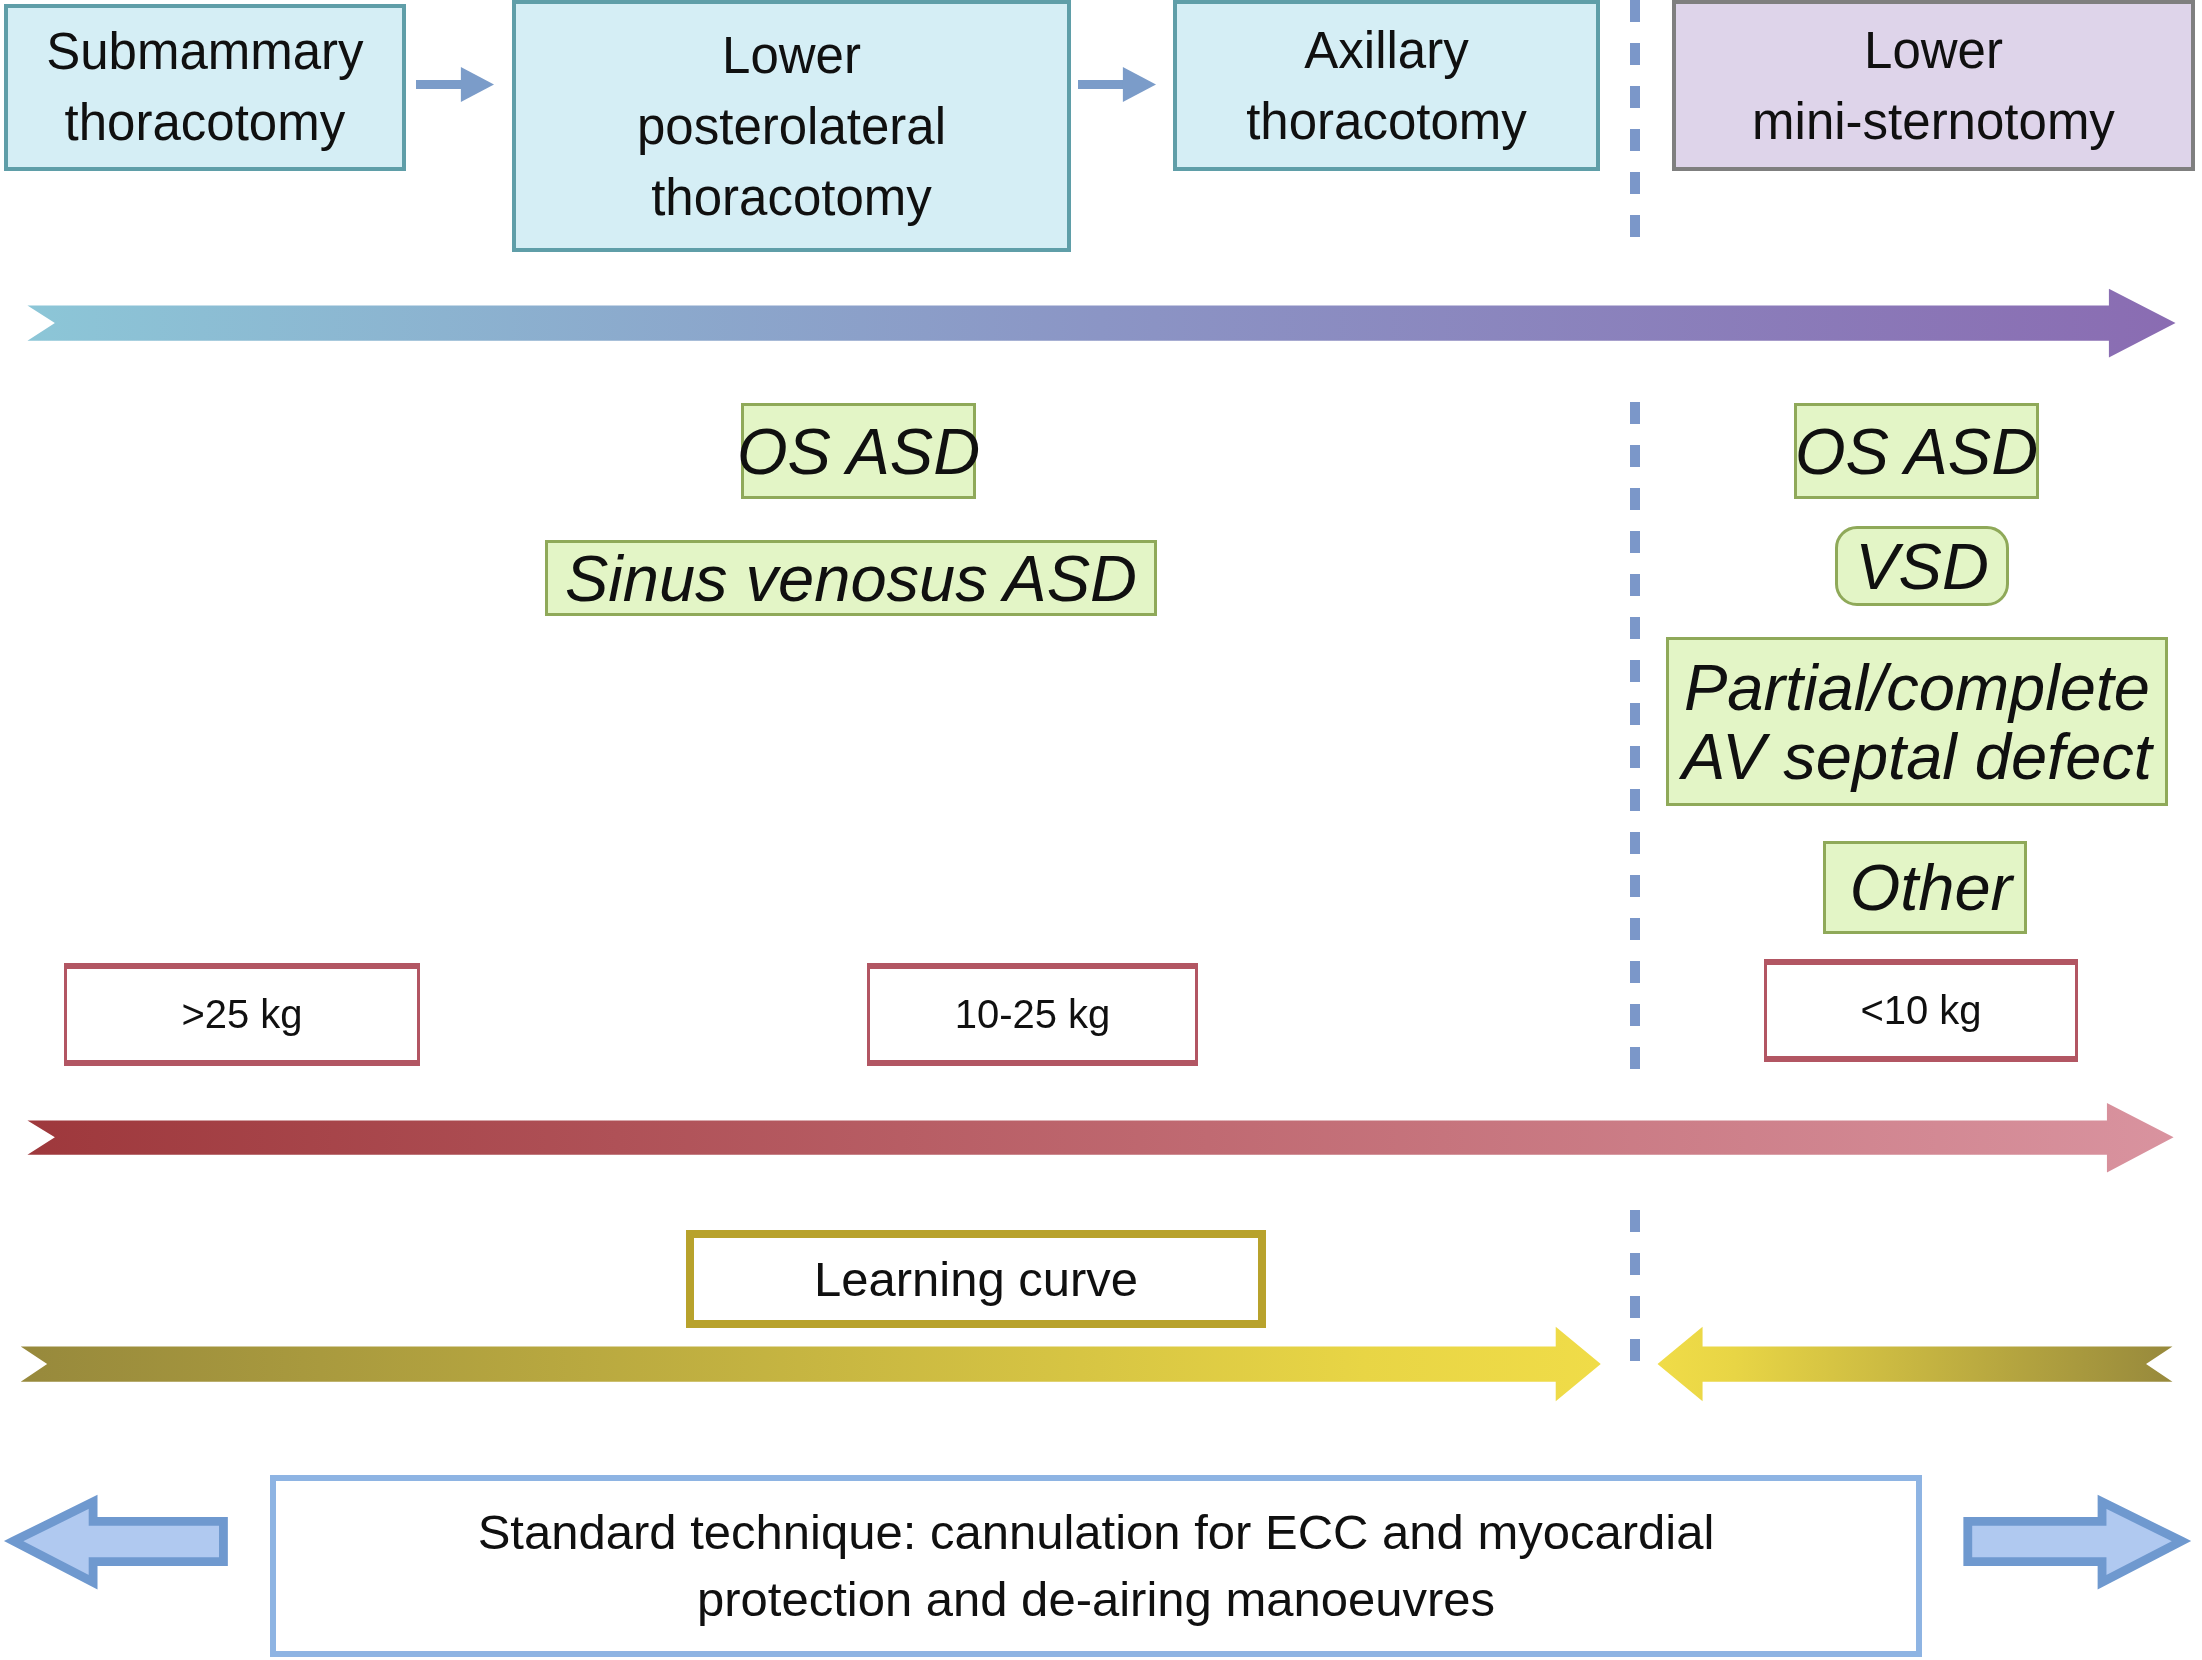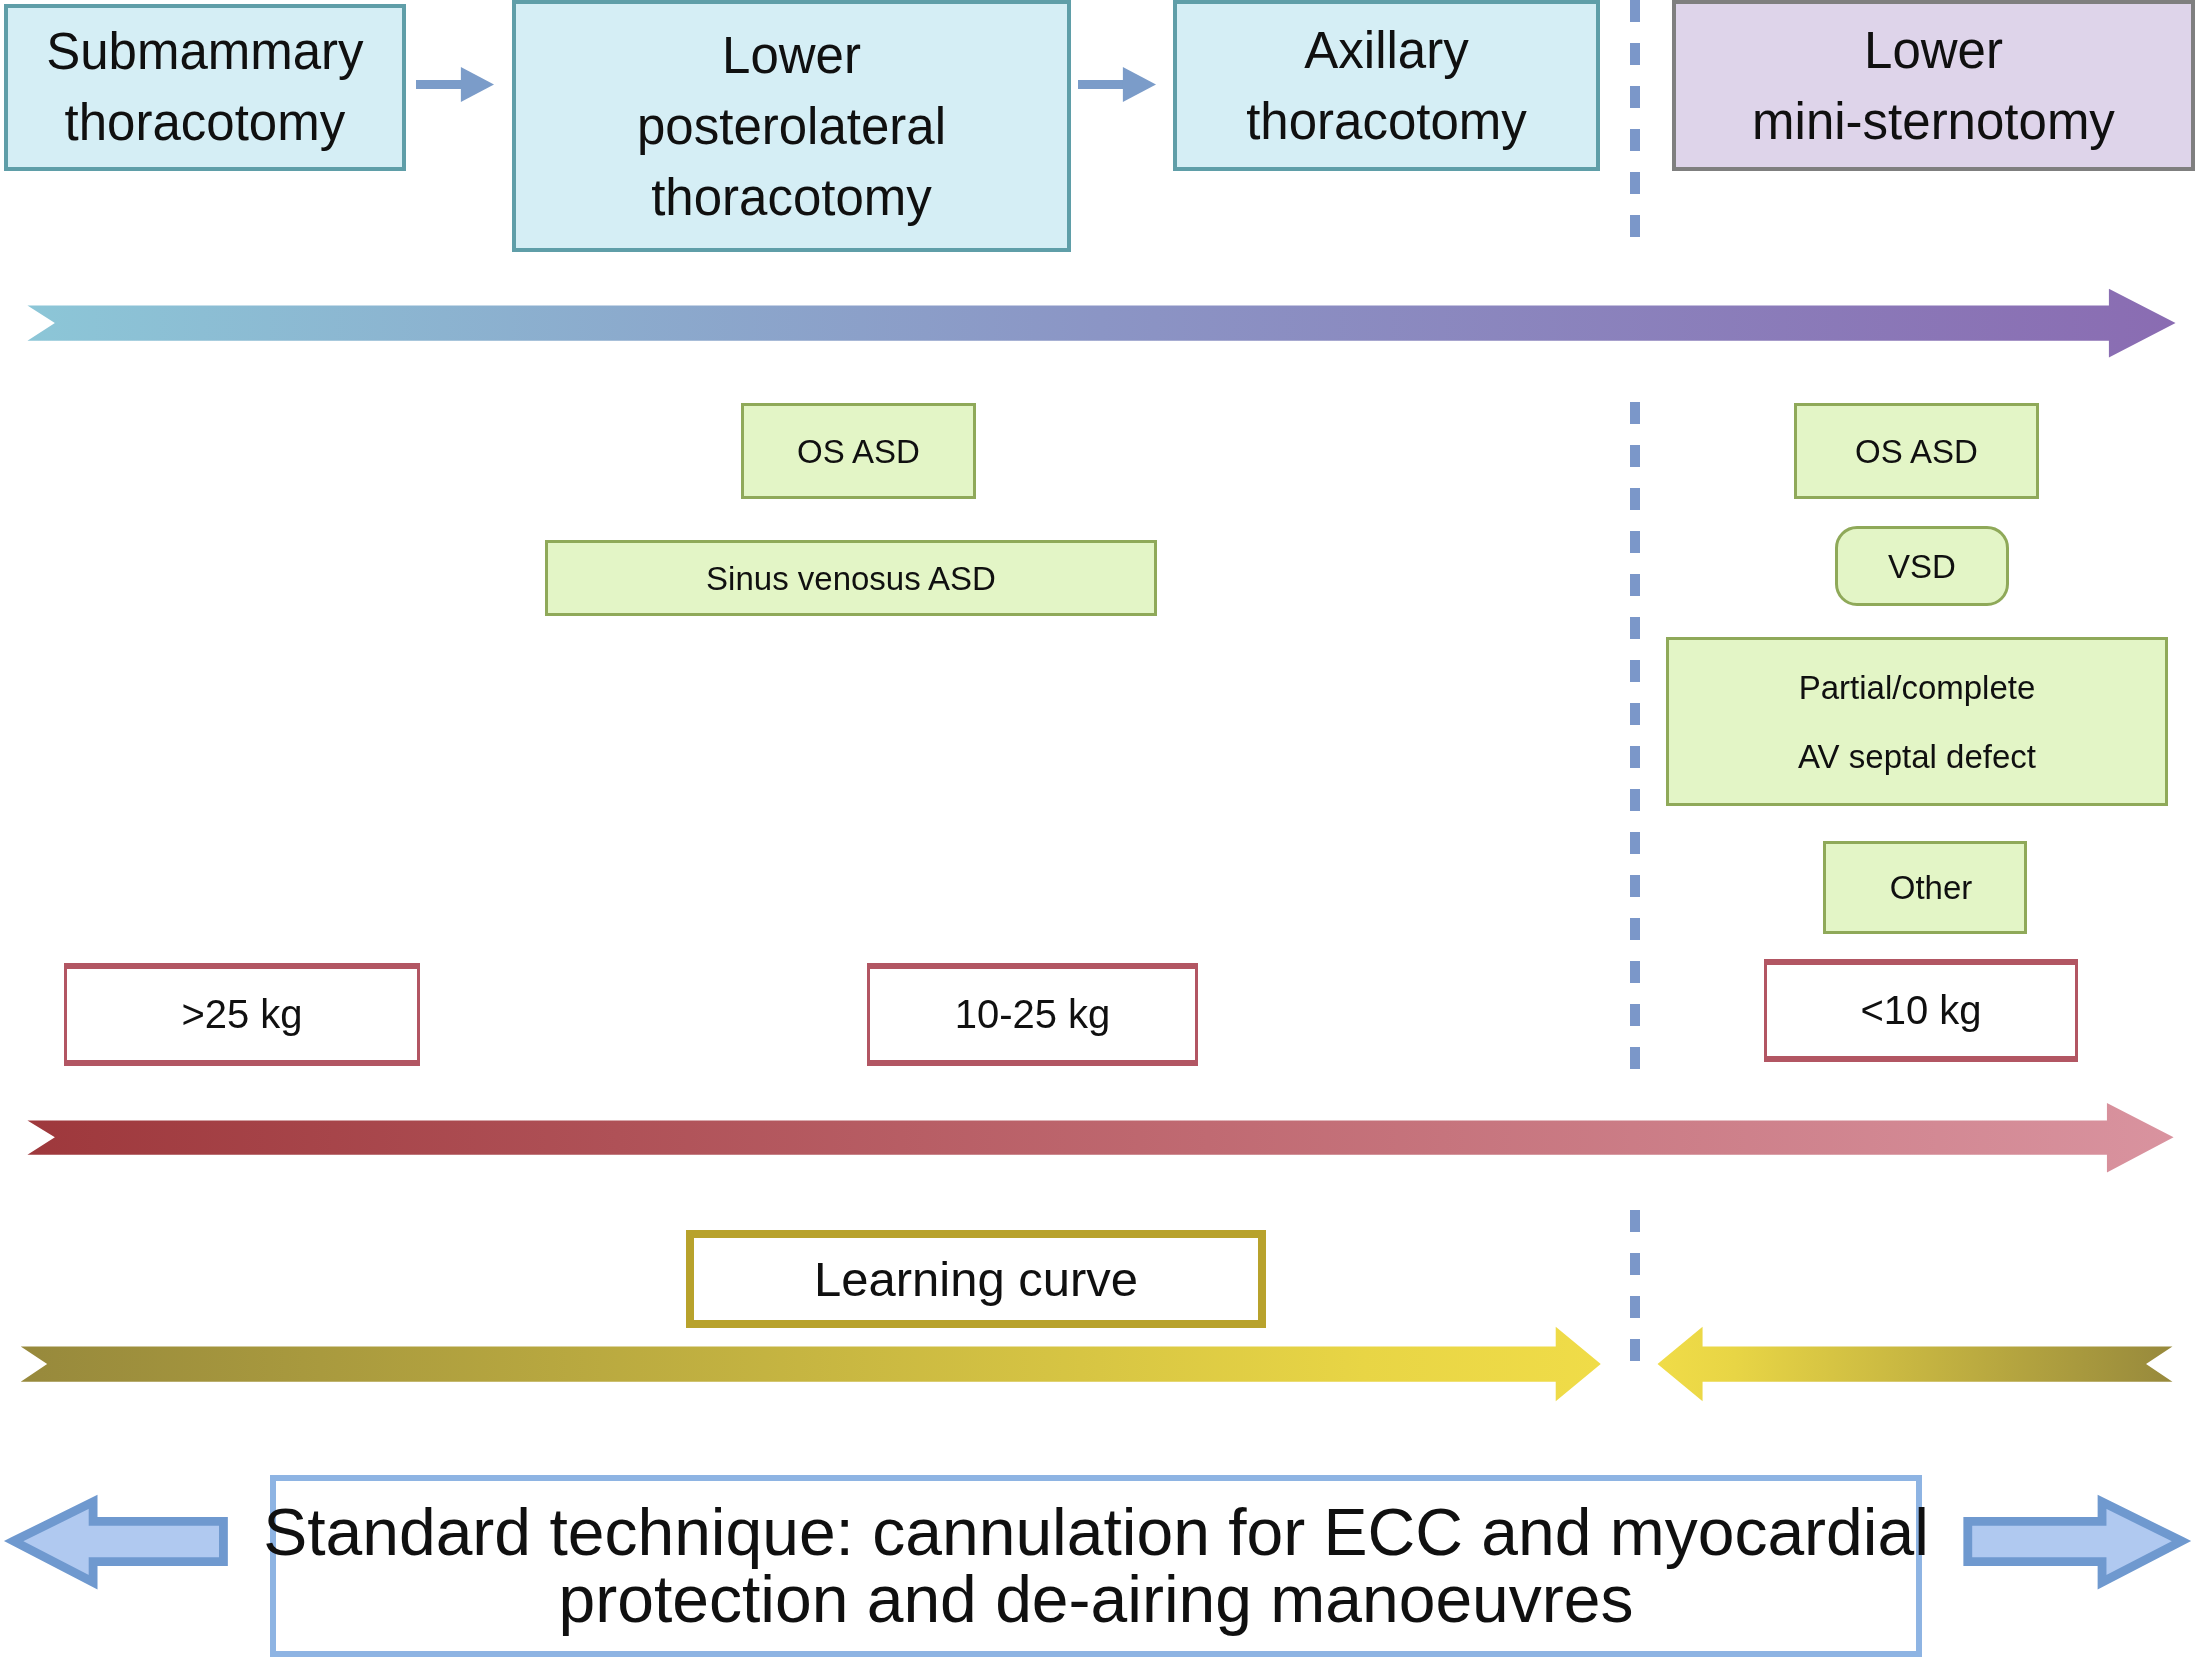--- a/index.html
+++ b/index.html
@@ -3,24 +3,24 @@
 <meta charset="utf-8">
 <style>
   html,body{margin:0;padding:0;background:#fff;}
   .canvas{
     position:relative;width:2202px;height:1660px;overflow:hidden;background:#fff;
     font-family:"Liberation Sans",sans-serif;color:#101010;
   }
   .box{position:absolute;display:flex;flex-direction:column;justify-content:center;align-items:center;text-align:center;box-sizing:border-box;}
   .cyan-box{background:var(--cyan_fill);border:4.9px solid var(--cyan_border);font-size:51px;line-height:71px;}
   .purple-box{background:var(--purple_fill);border:4.9px solid var(--purple_border);font-size:51px;line-height:71px;}
-  .green-box{background:var(--green_fill);border:3.9px solid var(--green_border);font-size:33px;line-height:69px;}
+  .green-box{background:var(--green_fill);border:3.9px solid var(--green_border);font-size:65px;line-height:69px;font-style:italic;}
   .weight-box{background:#fff;border:3.9px solid var(--red_box_border);border-top-width:6.9px;border-bottom-width:6.9px;font-size:40px;}
   .learning-box{background:#fff;border:8.8px solid var(--gold_border);font-size:49px;margin-top:18px;}
-  .standard-box{background:#fff;border:6.9px solid var(--blue_box_border);font-size:66px;line-height:67px;}
+  .standard-box{background:#fff;border:6.9px solid var(--blue_box_border);font-size:49px;line-height:67px;}
   .dash-seg{position:absolute;left:1630px;width:9.8px;
     background:repeating-linear-gradient(180deg,var(--dashed_line) 0px,var(--dashed_line) 21.6px,transparent 21.6px,transparent 43px);}
   .arrow-layer{position:absolute;left:0;}
   .line{white-space:nowrap;}
 </style>
 </head>
 <body>
 
 <div class="canvas">
 

